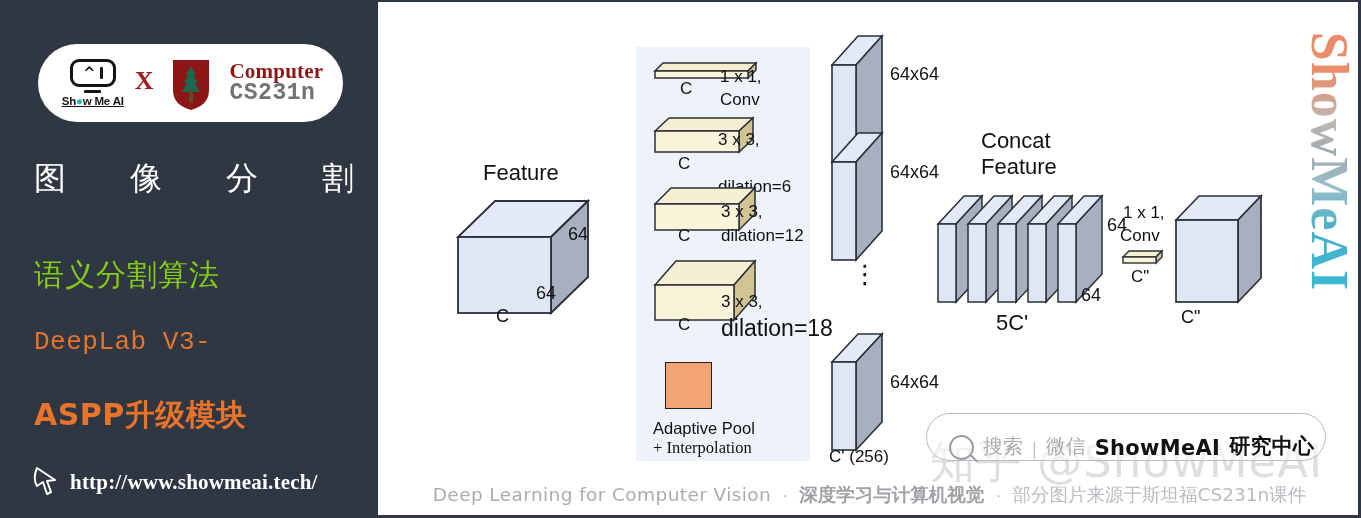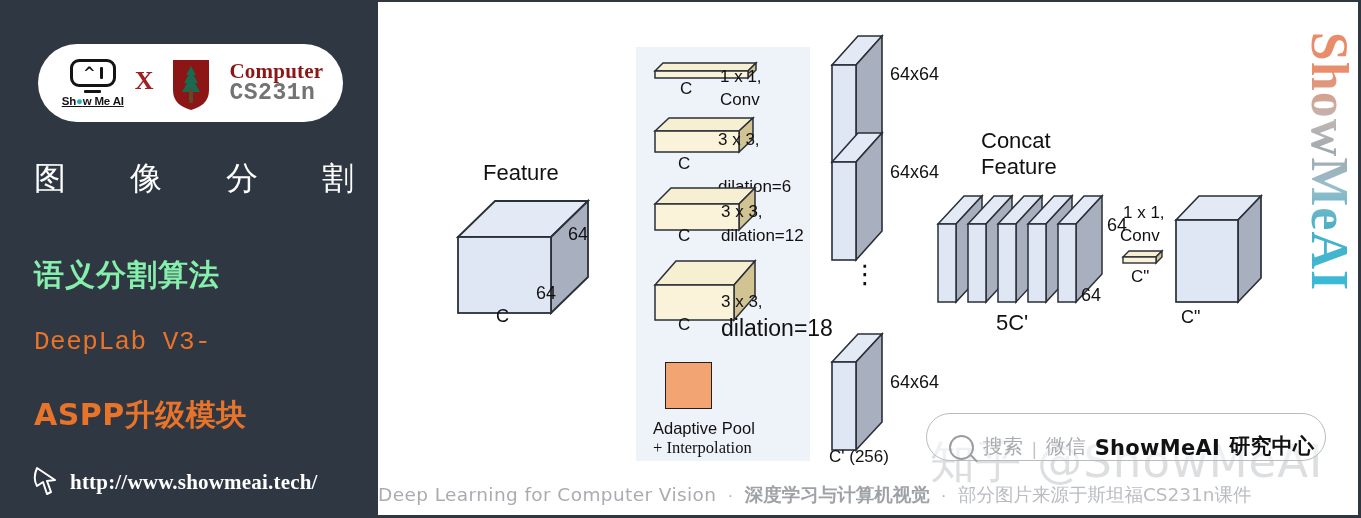--- a/index.html
+++ b/index.html
@@ -57,21 +57,21 @@
   }
 
   #side-title{
     position:absolute;left:34px;top:157px;width:320px;
     color:#ffffff;font-size:32px;font-weight:500;
     display:flex;justify-content:space-between;
     font-family:"DejaVu Sans","Liberation Sans",sans-serif;
   }
   #side-sub1{
     position:absolute;left:34px;top:255px;
-    color:#86efac;font-size:30px;font-weight:bold;letter-spacing:1px;
+    color:#84cc16;font-size:30px;font-weight:normal;letter-spacing:1px;
     font-family:"DejaVu Sans","Liberation Sans",sans-serif;
   }
   #side-sub2{
     position:absolute;left:34px;top:327px;
     color:#e8732a;font-size:26px;font-weight:500;letter-spacing:0.5px;
     font-family:Liberation Mono, monospace;
   }
   #side-sub3{
     position:absolute;left:34px;top:395px;
     color:#e8732a;font-size:30px;font-weight:bold;letter-spacing:0.5px;
@@ -136,21 +136,21 @@
   
   #zhihu-wm{
     position:absolute;left:552px;top:430px;
     font-size:45px;color:rgba(150,155,162,.33);
     font-family:"DejaVu Sans",sans-serif;white-space:nowrap;letter-spacing:1px;
   }
 
   
   #caption{
     position:absolute;left:0;bottom:8px;width:983px;
-    white-space:nowrap;
+    text-align:center;white-space:nowrap;
   }
   #caption .c-en{font-family:"DejaVu Sans",sans-serif;font-size:18.5px;color:#a9acb1;letter-spacing:.4px;}
   #caption .c-dot{color:#a9acb1;font-size:16px;margin:0 7px;}
   #caption .c-cn{font-family:"DejaVu Sans",sans-serif;font-size:18.5px;color:#9ea1a6;font-weight:bold;}
   #caption .c-cn2{font-family:"DejaVu Sans",sans-serif;font-size:18.5px;color:#b9bcc1;}
 </style>
 </head>
 <body>
 
 <div id="root">

